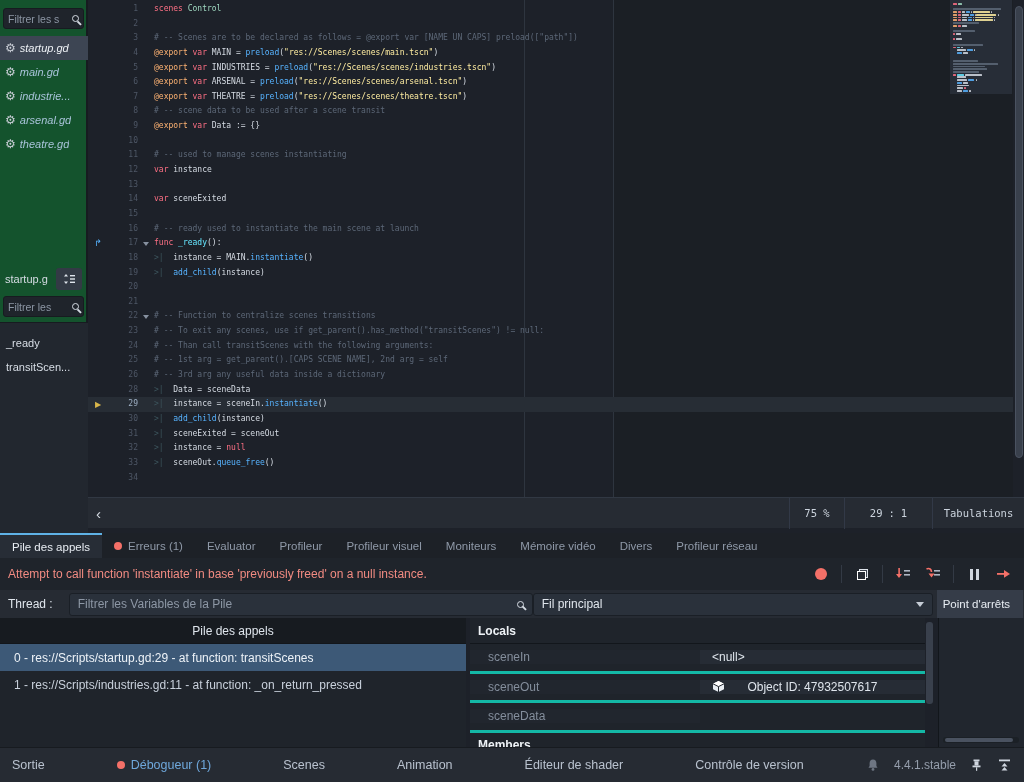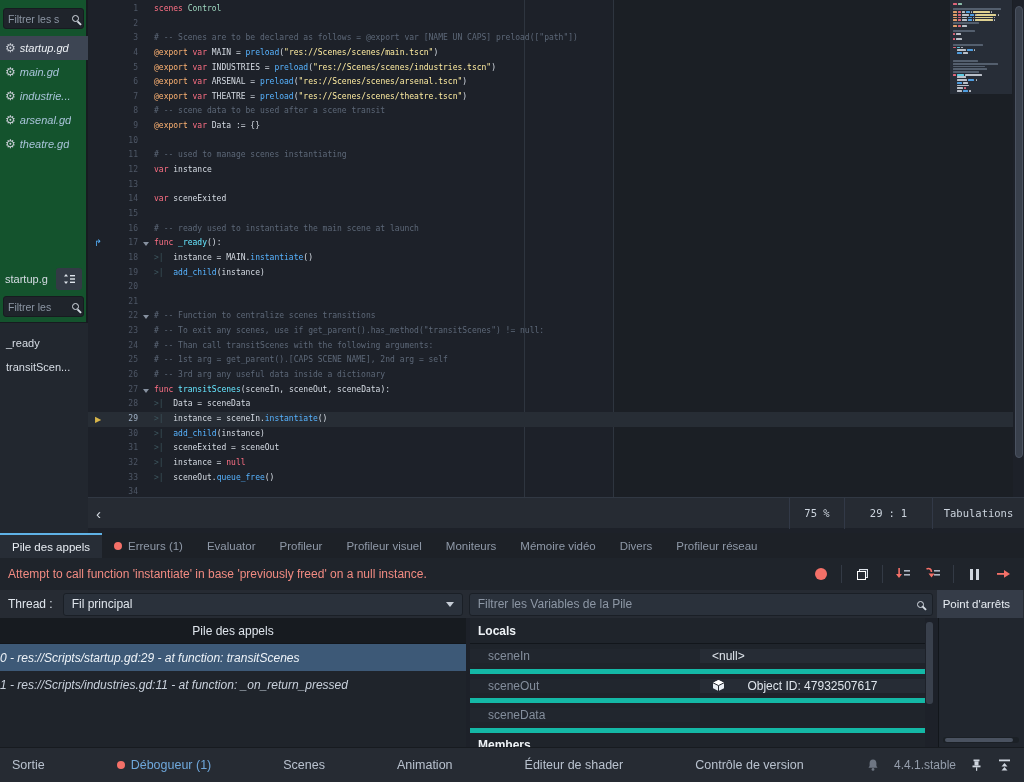--- a/index.html
+++ b/index.html
@@ -77,27 +77,27 @@
   #thread-select { width:400px; height:23px; background:#2a313b; border:1px solid #1a1f26; border-radius:3px; display:flex; align-items:center; padding:0 8px; cursor:pointer; }
   #thread-select .val { color:#dfe5ec; font-size:12px; flex:1; }
   .caret-down { width:0; height:0; border-left:4px solid transparent; border-right:4px solid transparent; border-top:5px solid #c6cdd6; }
   #stack-filter { position:relative; margin-left:6px; width:464px; height:23px; background:#2a313b; border:1px solid #1a1f26; border-radius:3px; display:flex; align-items:center; padding:0 8px; }
   #stack-filter .ph { color:#8d97a5; font-size:12px; flex:1; }
   #bp-header { margin-left:4px; width:86px; height:28px; background:#353c48; display:flex; align-items:center; padding-left:6px; color:#e8edf3; font-size:11.5px; white-space:nowrap; overflow:hidden; }
 
   
   #stack-panel { left:0; top:618px; width:466px; height:129px; background:#1f242b; }
   #stack-header { height:26px; background:#171b20; display:flex; align-items:center; justify-content:center; color:#dfe5ec; font-size:12px; border-bottom:1px solid #12161b; }
-  .frame-row { height:27px; display:flex; align-items:center; font-size:12px; color:#c9d1dc; cursor:pointer;font-style:italic; }
+  .frame-row { height:27px; display:flex; align-items:center; padding-left:14px; font-size:12px; color:#c9d1dc; cursor:pointer; }
   .frame-row.sel { background:#3d5977; color:#eef3f8; }
 
   
   #vars-panel { left:470px; top:618px; width:455px; height:129px; background:#1f242b; overflow:hidden; }
   .vars-header { height:26px; display:flex; align-items:center; padding-left:8px; color:#eef2f6; font-size:12px; font-weight:bold; border-bottom:1px solid #12161b; background:#1f242b; }
-  .var-row { display:flex; height:29.5px; border-bottom:5px solid #14b8a6;align-items:center; }
+  .var-row { display:flex; height:29.5px; border-bottom:3px solid #14b8a6;align-items:center; }
   .var-name { width:230px; background:#21262e; display:flex; align-items:center; padding-left:18px; color:#848e9c; font-size:12px; }
   .var-value { flex:1; background:#262c35; display:flex; align-items:center; color:#dfe5ec; font-size:12px; position:relative; }
   .var-value.left { padding-left:12px; }
   .var-value.center { justify-content:center; }
   .cube { position:absolute; left:12px; }
   #vars-scrollbar { left:925px; top:618px; width:9px; height:129px; background:#1d2129; }
   #vars-thumb { position:absolute; left:1px; top:4px; width:7px; height:82px; background:#39404c; border-radius:3px; }
 
   
   #bp-panel { left:938px; top:618px; width:86px; height:129px; background:#21262e; border-left:1px solid #12161b; }
@@ -323,28 +323,20 @@
           <span class="bp-col"></span>
           <span class="num-col">25</span>
           <span class="fold-col"></span>
           <span class="code-text"><span style="color: rgb(93, 104, 120);"># -- 1st arg = get_parent().[CAPS SCENE NAME], 2nd arg = self</span></span>
         </div>
         <div class="code-row">
           <span class="bp-col"></span>
           <span class="num-col">26</span>
           <span class="fold-col"></span>
           <span class="code-text"><span style="color: rgb(93, 104, 120);"># -- 3rd arg any useful data inside a dictionary</span></span>
-        </div>
-        <div class="code-row">
-          <span class="bp-col"></span>
-          <span class="num-col">27</span>
-          <span class="fold-col">
-            <i class="fold-tri"></i>
-          </span>
-          <span class="code-text"><span style="color: rgb(255, 112, 133);">func </span><span style="color: rgb(102, 230, 255);">transitScenes</span><span style="color: rgb(213, 219, 227);">(sceneIn, sceneOut, sceneData):</span></span>
         </div>
         <div class="code-row">
           <span class="bp-col"></span>
           <span class="num-col">28</span>
           <span class="fold-col"></span>
           <span class="code-text"><span style="color: rgb(60, 84, 92);">&gt;|  </span><span style="color: rgb(213, 219, 227);">Data = sceneData</span></span>
         </div>
         <div class="code-row exec">
           <span class="bp-col"><span class="exec-arrow">▶</span></span>
           <span class="num-col" style="color: rgb(159, 176, 196);">29</span>
@@ -546,27 +538,27 @@
           <svg width="16" height="12" viewBox="0 0 16 12">
             <rect x="1" y="5" width="7" height="1.8" fill="#f47068"></rect>
             <path d="M8 2 L14 5.9 L8 9.8 Z" fill="#f47068"></path>
           </svg>
         </span>
       </div>
   </div>
 
   <div id="thread-row" class="abs">
     <span id="thread-label">Thread :</span>
+    <div id="stack-filter">
+      <span class="ph">Filtrer les Variables de la Pile</span>
+      <span class="mag"></span>
+    </div>
     <div id="thread-select">
       <span class="val">Fil principal</span>
       <span class="caret-down"></span>
-    </div>
-    <div id="stack-filter">
-      <span class="ph">Filtrer les Variables de la Pile</span>
-      <span class="mag"></span>
     </div>
     <div id="bp-header">
       <span>Point d'arrêts</span>
     </div>
   </div>
 
   <div id="stack-panel" class="abs">
     <div id="stack-header">
         <span>Pile des appels</span>
       </div>

